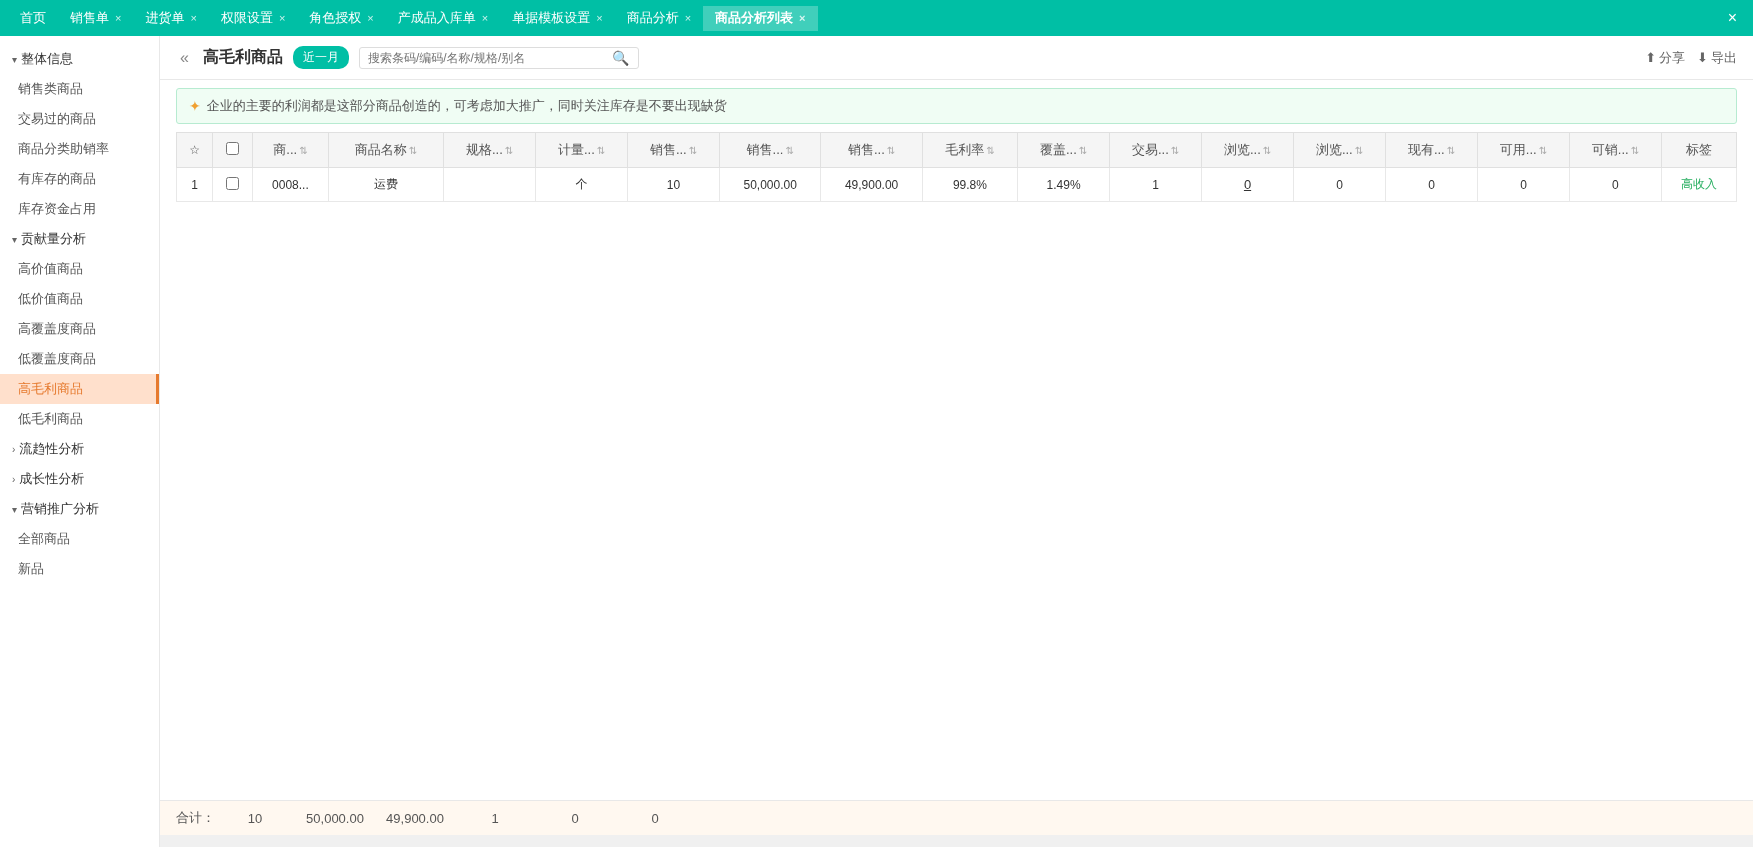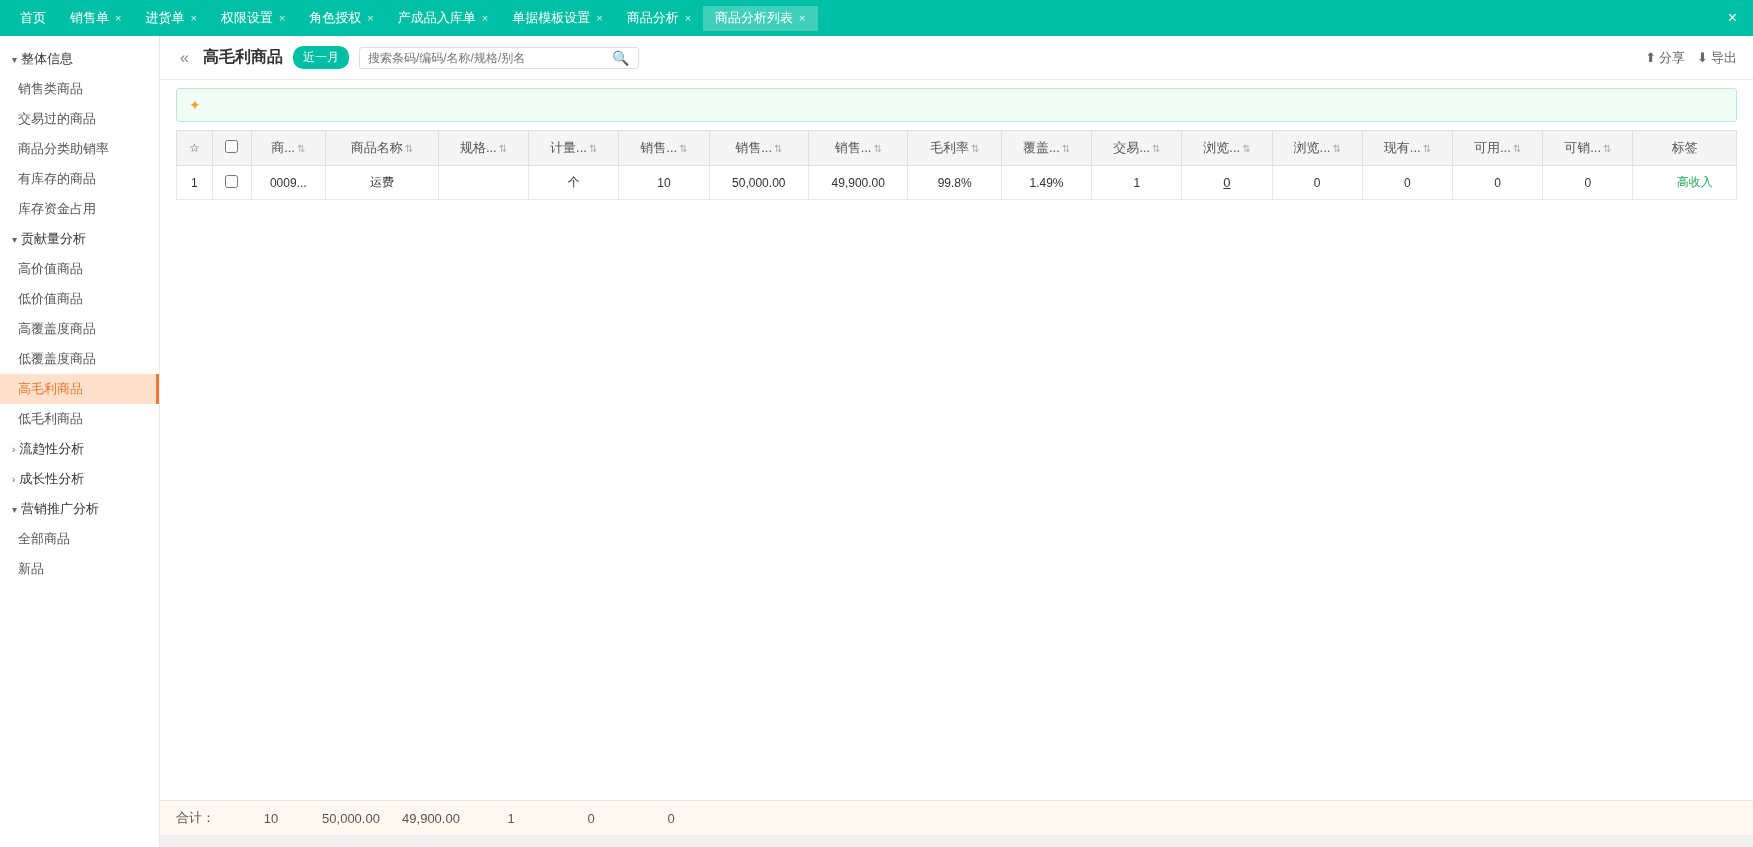--- a/index.html
+++ b/index.html
@@ -19,21 +19,21 @@
       padding: 0 12px;
       height: 25px;
       line-height: 36px;
       cursor: pointer;
       white-space: nowrap;
       font-size: 13px;
       display: flex;
       align-items: center;
       gap: 4px;
     }
-    .top-nav .nav-item.active { background: rgba(255,255,255,0.25); }
+    .top-nav .nav-item.active { background: rgba(255,255,255,0.25); font-weight: bold; }
     .top-nav .nav-item .close-x {
       font-size: 11px;
       opacity: 0.8;
       margin-left: 2px;
     }
     .top-nav .spacer { flex: 1; }
     .top-nav .nav-close {
       color: #fff;
       cursor: pointer;
       font-size: 16px;
@@ -202,34 +202,34 @@
       margin-left: 2px;
     }
     td {
       padding: 8px 6px;
       border: 1px solid #e8e8e8;
       text-align: center;
       color: #333;
       font-size: 12px;
       white-space: nowrap;
     }
-    .tag-high { color: #27ae60; font-size: 12px; margin-left: 20px; }
+    .tag-high { color: #27ae60; font-size: 12px; }
     .underline-link { text-decoration: underline; color: #333; cursor: pointer; }
 
     
     .footer-bar {
       background: #fff8f0;
       border-top: 1px solid #e8e8e8;
       padding: 8px 16px;
       display: flex;
       align-items: center;
       font-size: 13px;
       color: #555;
       flex-shrink: 0;
-      gap: 16px;
+      gap: 0;
     }
     .footer-label { color: #555; }
     .footer-values {
       display: flex;
       flex: 1;
       gap: 0;
     }
     .footer-cell {
       min-width: 80px;
       text-align: center;
@@ -376,20 +376,21 @@
         </div>
         <div class="action-btn">
           <span>⬇</span>
           <span>导出</span>
         </div>
       </div>
     </div>
 
     <div class="info-banner">
       <span class="info-icon">✦</span>
+      <span>企业的主要的利润都是这部分商品创造的，可考虑加大推广，同时关注库存是不要出现缺货</span>
     </div>
 
     <div class="table-wrap">
       <table>
         <thead>
           <tr>
             <th>☆</th>
             <th><input type="checkbox" style=""></th>
             <th><span>商...</span><span class="sort-icon">⇅</span></th>
             <th><span>商品名称</span><span class="sort-icon">⇅</span></th>
@@ -406,21 +407,21 @@
             <th><span>现有...</span><span class="sort-icon">⇅</span></th>
             <th><span>可用...</span><span class="sort-icon">⇅</span></th>
             <th><span>可销...</span><span class="sort-icon">⇅</span></th>
             <th><span>标签</span></th>
           </tr>
         </thead>
         <tbody>
           <tr>
             <td>1</td>
             <td><input type="checkbox" style=""></td>
-            <td>0009...</td>
+            <td>0008...</td>
             <td>运费</td>
             <td></td>
             <td>个</td>
             <td>10</td>
             <td>50,000.00</td>
             <td>49,900.00</td>
             <td>99.8%</td>
             <td>1.49%</td>
             <td>1</td>
             <td><span class="underline-link">0</span></td>

